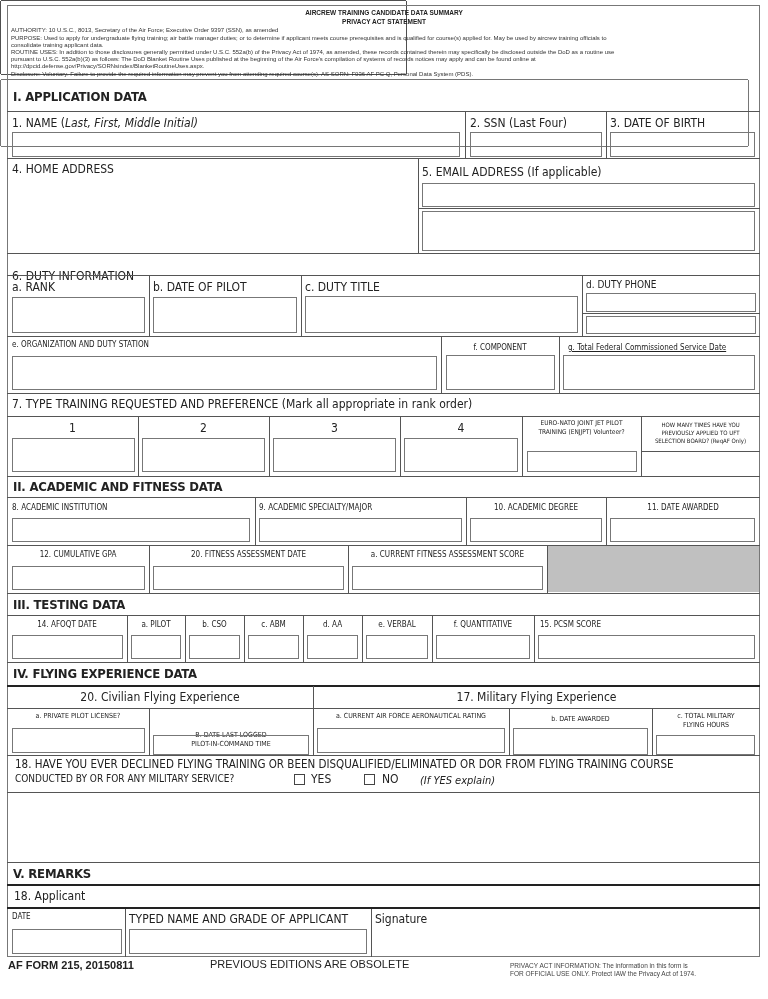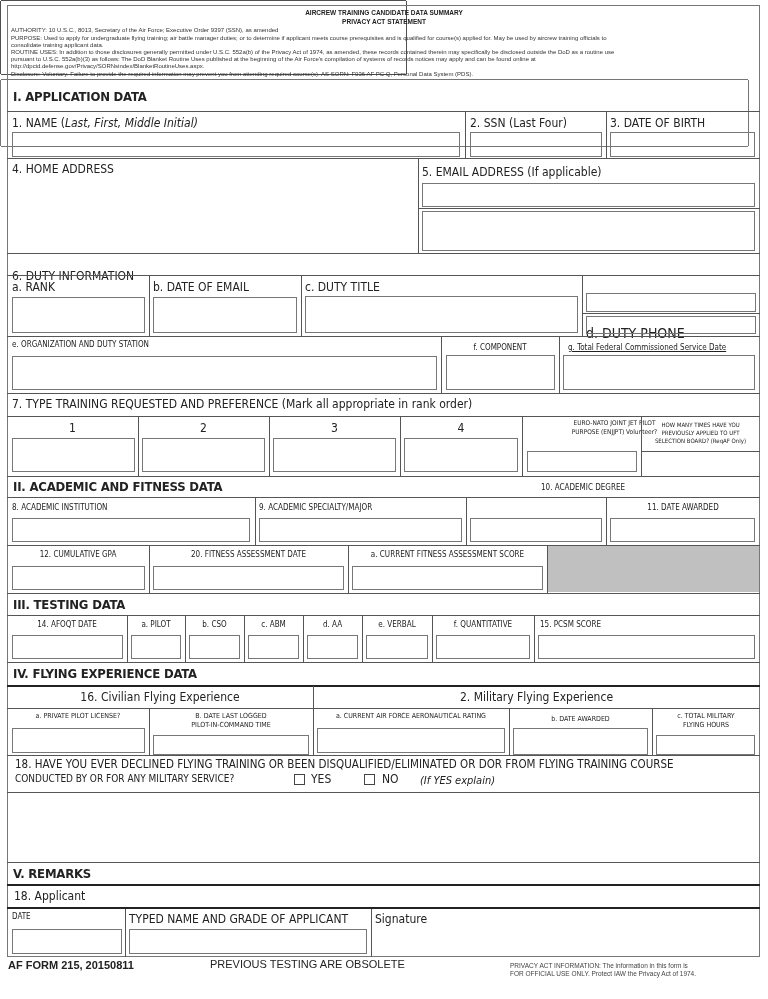--- a/index.html
+++ b/index.html
@@ -4,21 +4,21 @@
 <style>
   html, body { margin: 0; padding: 0; background: #ffffff; }
   body { width: 768px; height: 999px; position: relative; overflow: hidden; font-family: "Liberation Sans", sans-serif; color: #222; }
   .abs { position: absolute; box-sizing: border-box; }
   .frame { border: 1px solid #777; }
   .hline { position: absolute; height: 0; border-top: 1px solid #555; }
   .hthick { position: absolute; height: 0; border-top: 2px solid #222; }
   .vline { position: absolute; width: 0; border-left: 1px solid #555; }
   .lbl { position: absolute; font-family: "DejaVu Sans Condensed", "Liberation Sans Narrow", "Liberation Sans", sans-serif; white-space: nowrap; color: #222; }
   .small { font-size: 8px; }
-  .med { font-size: 14px; margin-top: 46px; }
+  .med { font-size: 10px; }
   .big { font-size: 12px; }
   .sect { font-size: 13px; font-weight: bold; letter-spacing: -0.2px; }
   .center { text-align: center; }
   .priv { position: absolute; font-size: 6px; line-height: 7.5px; color: #333; white-space: nowrap; }
   .privtitle { position: absolute; font-size: 6.5px; font-weight: bold; color: #222; text-align: center; width: 768px; }
   .chk { position: absolute; width: 11px; height: 11px; border: 1px solid #444; background: #fff; box-sizing: border-box; }
   .gray { background: #c0c0c0; }
   .foot { position: absolute; white-space: nowrap; }
   input.field { position: absolute; box-sizing: border-box; border: 1px solid #777; background: transparent; outline: none; padding: 0 3px; font-size: 10px; }
 </style>
@@ -66,21 +66,21 @@
 <input class="field" style="left: 422px; top: 183px; width: 333px; height: 24px;">
 <div class="hline" style="left:418px;top:208px;width:342px;"></div>
 <input class="field" style="left: 422px; top: 211px; width: 333px; height: 40px;">
 <div class="hline" style="left:7px;top:253px;width:753px;"></div>
 
 
 <div class="lbl big" style="left:12px;top:257px;margin-top:12px;">6. DUTY INFORMATION</div>
 <div class="hline" style="left:7px;top:275px;width:753px;"></div>
 <div class="lbl big" style="left:12px;top:280px;">a. RANK</div>
 <div class="vline" style="left:149px;top:275px;height:61px;"></div>
-<div class="lbl big" style="left:153px;top:280px;">b. DATE OF EMAIL</div>
+<div class="lbl big" style="left:153px;top:280px;">b. DATE OF PILOT</div>
 <div class="vline" style="left:301px;top:275px;height:61px;"></div>
 <div class="lbl big" style="left:305px;top:280px;">c. DUTY TITLE</div>
 <div class="vline" style="left:582px;top:275px;height:61px;"></div>
 <div class="lbl med" style="left:586px;top:279px;">d. DUTY PHONE</div>
 <input class="field" style="left: 12px; top: 297px; width: 133px; height: 36px;">
 <input class="field" style="left: 153px; top: 297px; width: 144px; height: 36px;">
 <input class="field" style="left: 305px; top: 296px; width: 273px; height: 37px;">
 <input class="field" style="left: 586px; top: 293px; width: 170px; height: 19px;">
 <div class="hline" style="left:582px;top:313px;width:178px;"></div>
 <input class="field" style="left: 586px; top: 316px; width: 170px; height: 18px;">
@@ -101,23 +101,23 @@
 <div class="lbl big" style="left:12px;top:397px;">7. TYPE TRAINING REQUESTED AND PREFERENCE (Mark all appropriate in rank order)</div>
 <div class="hline" style="left:7px;top:416px;width:753px;"></div>
 <div class="lbl big center" style="left:7px;top:421px;width:131px;">1</div>
 <div class="vline" style="left:138px;top:416px;height:60px;"></div>
 <div class="lbl big center" style="left:138px;top:421px;width:131px;">2</div>
 <div class="vline" style="left:269px;top:416px;height:60px;"></div>
 <div class="lbl big center" style="left:269px;top:421px;width:131px;">3</div>
 <div class="vline" style="left:400px;top:416px;height:60px;"></div>
 <div class="lbl big center" style="left:400px;top:421px;width:122px;">4</div>
 <div class="vline" style="left:522px;top:416px;height:60px;"></div>
-<div class="lbl center" style="left:522px;top:419px;width:119px;font-size:6.5px;line-height:9px;padding-left:33px;">
+<div class="lbl center" style="left:522px;top:419px;width:119px;font-size:6.5px;line-height:9px;">
   <div>EURO-NATO JOINT JET PILOT</div>
-  <div>PURPOSE (ENJJPT) Volunteer?</div>
+  <div>TRAINING (ENJJPT) Volunteer?</div>
 </div>
 <div class="vline" style="left:641px;top:416px;height:60px;"></div>
 <div class="lbl center" style="left:641px;top:421px;width:119px;font-size:6px;line-height:8px;">
   <div>HOW MANY TIMES HAVE YOU</div>
   <div>PREVIOUSLY APPLIED TO UFT</div>
   <div>SELECTION BOARD? (ReqAF Only)</div>
 </div>
 <input class="field" style="left: 12px; top: 438px; width: 123px; height: 34px;">
 <input class="field" style="left: 142px; top: 438px; width: 123px; height: 34px;">
 <input class="field" style="left: 273px; top: 438px; width: 123px; height: 34px;">
@@ -127,21 +127,21 @@
 <input class="field" style="left: 643px; top: 452px; width: 115px; height: 22px; border: none;">
 <div class="hline" style="left:7px;top:476px;width:753px;"></div>
 
 
 <div class="lbl sect" style="left:13px;top:479px;">II. ACADEMIC AND FITNESS DATA</div>
 <div class="hline" style="left:7px;top:497px;width:753px;"></div>
 <div class="lbl small" style="left:12px;top:503px;">8. ACADEMIC INSTITUTION</div>
 <div class="vline" style="left:255px;top:497px;height:48px;"></div>
 <div class="lbl small" style="left:259px;top:503px;">9. ACADEMIC SPECIALTY/MAJOR</div>
 <div class="vline" style="left:466px;top:497px;height:48px;"></div>
-<div class="lbl small center" style="left:466px;top:483px;width:140px;padding-left:47px;">10. ACADEMIC DEGREE</div>
+<div class="lbl small center" style="left:466px;top:503px;width:140px;">10. ACADEMIC DEGREE</div>
 <div class="vline" style="left:606px;top:497px;height:48px;"></div>
 <div class="lbl small center" style="left:606px;top:503px;width:154px;">11. DATE AWARDED</div>
 <input class="field" style="left: 12px; top: 518px; width: 238px; height: 24px;">
 <input class="field" style="left: 259px; top: 518px; width: 203px; height: 24px;">
 <input class="field" style="left: 470px; top: 518px; width: 132px; height: 24px;">
 <input class="field" style="left: 610px; top: 518px; width: 145px; height: 24px;">
 <div class="hline" style="left:7px;top:545px;width:753px;"></div>
 
 <div class="lbl small center" style="left:7px;top:550px;width:142px;">12. CUMULATIVE GPA</div>
 <div class="vline" style="left:149px;top:545px;height:48px;"></div>
@@ -179,27 +179,27 @@
 <input class="field" style="left: 248px; top: 635px; width: 51px; height: 24px;">
 <input class="field" style="left: 307px; top: 635px; width: 51px; height: 24px;">
 <input class="field" style="left: 366px; top: 635px; width: 62px; height: 24px;">
 <input class="field" style="left: 436px; top: 635px; width: 94px; height: 24px;">
 <input class="field" style="left: 538px; top: 635px; width: 217px; height: 24px;">
 <div class="hline" style="left:7px;top:662px;width:753px;"></div>
 
 
 <div class="lbl sect" style="left:13px;top:666px;">IV. FLYING EXPERIENCE DATA</div>
 <div class="hthick" style="left:7px;top:685px;width:753px;"></div>
-<div class="lbl big center" style="left:7px;top:690px;width:306px;">16. Civilian Flying Experience</div>
+<div class="lbl big center" style="left:7px;top:690px;width:306px;">20. Civilian Flying Experience</div>
 <div class="vline" style="left:313px;top:686px;height:69px;"></div>
-<div class="lbl big center" style="left:313px;top:690px;width:447px;">2. Military Flying Experience</div>
+<div class="lbl big center" style="left:313px;top:690px;width:447px;">17. Military Flying Experience</div>
 <div class="hline" style="left:7px;top:708px;width:753px;"></div>
 <div class="lbl small center" style="left:7px;top:712px;width:142px;font-size:7px;">a. PRIVATE PILOT LICENSE?</div>
 <div class="vline" style="left:149px;top:708px;height:47px;"></div>
-<div class="lbl center" style="left:149px;top:712px;width:164px;font-size:7px;line-height:9px;">
+<div class="lbl center" style="left:149px;top:731px;width:164px;font-size:7px;line-height:9px;">
   <div>B. DATE LAST LOGGED</div>
   <div>PILOT-IN-COMMAND TIME</div>
 </div>
 <div class="lbl small center" style="left:313px;top:712px;width:196px;font-size:7px;">a. CURRENT AIR FORCE AERONAUTICAL RATING</div>
 <div class="vline" style="left:509px;top:708px;height:47px;"></div>
 <div class="lbl small center" style="left:509px;top:715px;width:143px;font-size:7px;">b. DATE AWARDED</div>
 <div class="vline" style="left:652px;top:708px;height:47px;"></div>
 <div class="lbl center" style="left:652px;top:712px;width:108px;font-size:7px;line-height:9px;">
   <div>c. TOTAL MILITARY</div>
   <div>FLYING HOURS</div>
@@ -232,18 +232,18 @@
 <div class="vline" style="left:125px;top:909px;height:48px;"></div>
 <div class="lbl big" style="left:129px;top:912px;">TYPED NAME AND GRADE OF APPLICANT</div>
 <div class="vline" style="left:371px;top:909px;height:48px;"></div>
 <div class="lbl big" style="left:375px;top:912px;">Signature</div>
 <input class="field" style="left: 12px; top: 929px; width: 110px; height: 25px;">
 <input class="field" style="left: 129px; top: 929px; width: 238px; height: 25px;">
 <div class="abs" style="left:373px;top:930px;width:385px;height:26px;"></div>
 
 
 <div class="foot" style="left:8px;top:959px;font-size:11px;font-weight:bold;">AF FORM 215, 20150811</div>
-<div class="foot" style="left:210px;top:958px;font-size:11px;">PREVIOUS TESTING ARE OBSOLETE</div>
+<div class="foot" style="left:210px;top:958px;font-size:11px;">PREVIOUS EDITIONS ARE OBSOLETE</div>
 <div class="foot" style="left:510px;top:962px;font-size:6.5px;color:#444;">PRIVACY ACT INFORMATION: The information in this form is</div>
 <div class="foot" style="left:510px;top:970px;font-size:6.5px;color:#444;">FOR OFFICIAL USE ONLY.  Protect IAW the Privacy Act of 1974.</div>
 
 
 
 
 </body></html>

